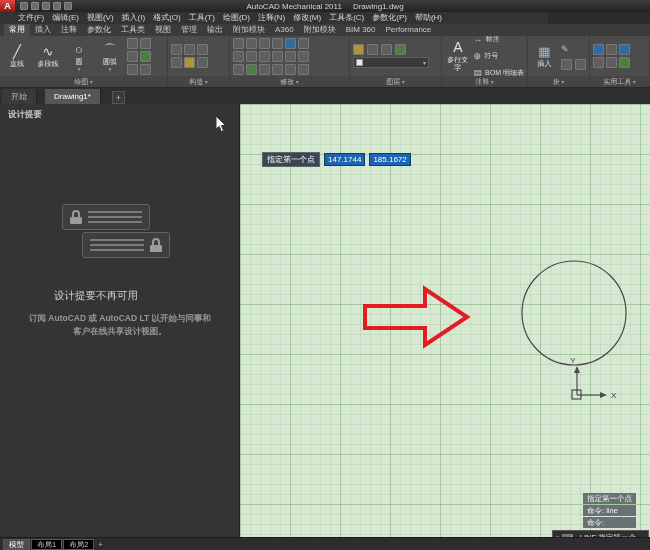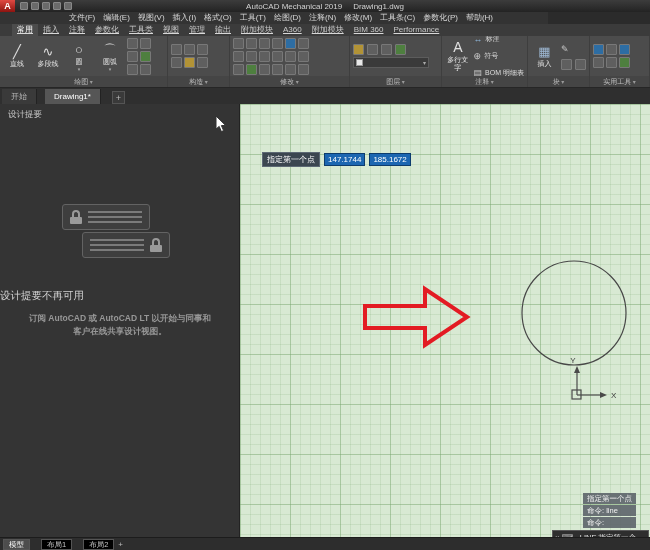--- a/index.html
+++ b/index.html
@@ -8,25 +8,25 @@
 
   
   .titlebar{position:absolute;left:0;top:0;width:650px;height:12px;background:linear-gradient(#3c3c3c,#232323);display:flex;align-items:center;font-size:8px;z-index:30;}
   .alogo{width:15px;height:12px;background:linear-gradient(#e04a43,#8e1410);color:#fff;font-weight:bold;font-size:9px;text-align:center;line-height:12px;}
   .qat{display:flex;gap:3px;margin-left:5px;}
   .qicon{width:8px;height:8px;background:#6a6a6a;border:1px solid #888;border-radius:1px;}
   .title-text{position:absolute;left:50%;transform:translateX(-50%);color:#d3d3d3;white-space:nowrap;}
   .title-text .doc{margin-left:11px;}
 
   
-  .menubar{position:absolute;left:0;top:12px;width:548px;height:12px;background:#333;display:flex;align-items:center;padding-left:14px;z-index:30;justify-content:center;}
+  .menubar{position:absolute;left:0;top:12px;width:548px;height:12px;background:#333;display:flex;align-items:center;padding-left:14px;z-index:30;}
   .mitem{font-size:8px;color:#d6d6d6;padding:0 4px;line-height:12px;cursor:default;}
 
   
-  .ribbontabs{position:absolute;left:0;top:24px;width:650px;height:12px;background:#3b3b3b;display:flex;align-items:stretch;padding-left:12px;z-index:30;text-decoration:underline;}
+  .ribbontabs{position:absolute;left:0;top:24px;width:650px;height:12px;background:#3b3b3b;display:flex;align-items:stretch;padding-left:4px;z-index:30;}
   .rtab{font-size:8px;color:#c8c8c8;padding:0 5px;line-height:12px;}
   .rtab.active{background:#4c4c4c;color:#fff;}
 
   
   .ribbon{position:absolute;left:0;top:36px;width:650px;height:52px;background:#4c4c4c;border-bottom:1px solid #262626;display:flex;z-index:30;}
   .rgroup{display:flex;flex-direction:column;border-right:1px solid #3e3e3e;}
   .rgc{flex:1;display:flex;align-items:center;gap:3px;padding:1px 3px;overflow:hidden;}
   .rcap{height:11px;background:#454545;font-size:7px;color:#bdbdbd;text-align:center;line-height:11px;white-space:nowrap;overflow:hidden;}
   .rcap span::after{content:" ▾";font-size:6px;color:#9a9a9a;}
   .bigbtn{width:28px;height:40px;display:flex;flex-direction:column;align-items:center;justify-content:center;gap:1px;color:#e6e6e6;font-size:7px;line-height:8px;text-align:center;}
@@ -56,28 +56,28 @@
   .combo .dd{margin-left:auto;font-size:6px;color:#aaa;}
 
   
   .filetabs{position:absolute;left:0;top:88px;width:650px;height:16px;background:#2f2f2f;display:flex;align-items:flex-end;padding-left:2px;z-index:30;}
   .ftab{height:15px;line-height:15px;padding:0 9px;font-size:8px;background:#3a3a3a;color:#b9b9b9;border-right:1px solid #222;margin-right:8px;}
   .ftab.active{background:#565656;color:#fff;}
   .addtab{width:13px;height:13px;margin-left:3px;background:#3a3a3a;color:#bbb;font-size:9px;text-align:center;line-height:13px;border:1px solid #555;}
 
   
   .sidebar{position:absolute;left:0;top:104px;width:240px;height:433px;background:#343434;border-right:1px solid #222;z-index:10;}
-  .sb-title{position:absolute;left:8px;top:5px;font-size:8.5px;color:#c9c9c9;}
+  .sb-title{position:absolute;left:8px;top:5px;font-size:8.5px;color:#c9c9c9;font-weight:bold;}
   .card{position:absolute;width:88px;height:26px;background:#3e3e3e;border:1px solid #636363;border-radius:3px;display:flex;align-items:center;gap:6px;padding:0 7px;}
   .lock{position:relative;width:12px;height:14px;flex:none;}
   .lock .shackle{position:absolute;top:0;left:2px;width:8px;height:8px;border:2px solid #9a9a9a;border-bottom:none;border-radius:4px 4px 0 0;}
   .lock .lbody{position:absolute;bottom:0;left:0;width:12px;height:7px;background:#9a9a9a;border-radius:1px;}
   .lines{display:flex;flex-direction:column;gap:3px;flex:1;}
   .lines i{display:block;height:2px;background:#7b7b7b;}
-  .sb-heading{position:absolute;left:0;top:185px;width:192px;text-align:left;font-size:10.5px;color:#d2d2d2;}
+  .sb-heading{position:absolute;left:0;top:185px;width:192px;text-align:center;font-size:10.5px;color:#d2d2d2;}
   .sb-body{position:absolute;left:25px;top:208px;width:190px;text-align:center;font-size:8.5px;line-height:1.55;color:#979797;font-weight:bold;}
   .sb-link{position:absolute;left:0;top:252px;width:240px;text-align:center;font-size:8.5px;color:#3e9adf;cursor:pointer;}
 
   
   .canvas{position:absolute;left:240px;top:104px;width:410px;height:433px;background-color:#d8e9d3;z-index:5;
     background-image:
       linear-gradient(rgba(120,165,110,.40) 1px, transparent 1px),
       linear-gradient(90deg, rgba(120,165,110,.40) 1px, transparent 1px),
       linear-gradient(rgba(140,180,130,.22) 1px, transparent 1px),
       linear-gradient(90deg, rgba(140,180,130,.22) 1px, transparent 1px);
@@ -107,21 +107,21 @@
 <div class="titlebar" data-name="title-bar">
   <div class="alogo" data-name="app-logo-icon">A</div>
   <div class="qat" data-name="quick-access-toolbar">
     <span class="qicon" data-name="new-file-icon"></span>
     <span class="qicon" data-name="open-file-icon"></span>
     <span class="qicon" data-name="save-icon"></span>
     <span class="qicon" data-name="undo-icon"></span>
     <span class="qicon" data-name="redo-icon"></span>
   </div>
   <div class="title-text" data-name="window-title">
-    <span data-name="app-title">AutoCAD Mechanical 2019</span><span class="doc" data-name="document-title">Drawing1.dwg</span>
+    <span data-name="app-title">AutoCAD Mechanical 2011</span><span class="doc" data-name="document-title">Drawing1.dwg</span>
   </div>
 </div>
 
 <div class="menubar" data-name="menu-bar">
 
 <span class="mitem" data-name="menu-item">文件(F)</span>
     <span class="mitem" data-name="menu-item">编辑(E)</span>
     <span class="mitem" data-name="menu-item">视图(V)</span>
     <span class="mitem" data-name="menu-item">插入(I)</span>
     <span class="mitem" data-name="menu-item">格式(O)</span>
@@ -371,21 +371,21 @@
     <span class="histline" data-name="command-history-line">命令:</span>
   </div>
 
 <div class="cmdbar" data-name="command-line">
   <span class="cbtn" data-name="close-icon">×</span>
   <span class="cbtn" data-name="keyboard-icon">⌨</span>
   <span data-name="command-prompt-text">- LINE 指定第一个...</span>
 </div>
 
 <div class="bottombar" data-name="status-bar">
-  <span style="display:flex;gap:11px;">
+  <span style="display:flex;gap:1px;">
 
   <span class="mtab active" data-name="layout-tab">模型</span>
       <span class="mtab" data-name="layout-tab">布局1</span>
       <span class="mtab" data-name="layout-tab">布局2</span>
     </span>
   <span class="maddtab" data-name="new-layout-button">+</span>
 </div>
 
 <svg class="cursor" width="12" height="17" data-name="mouse-cursor">
   <polygon points="1,0 1,13 4.2,10.4 6.4,15.6 8.6,14.6 6.4,9.6 10.6,9.4" fill="#fff" stroke="#333" stroke-width="1"></polygon>

